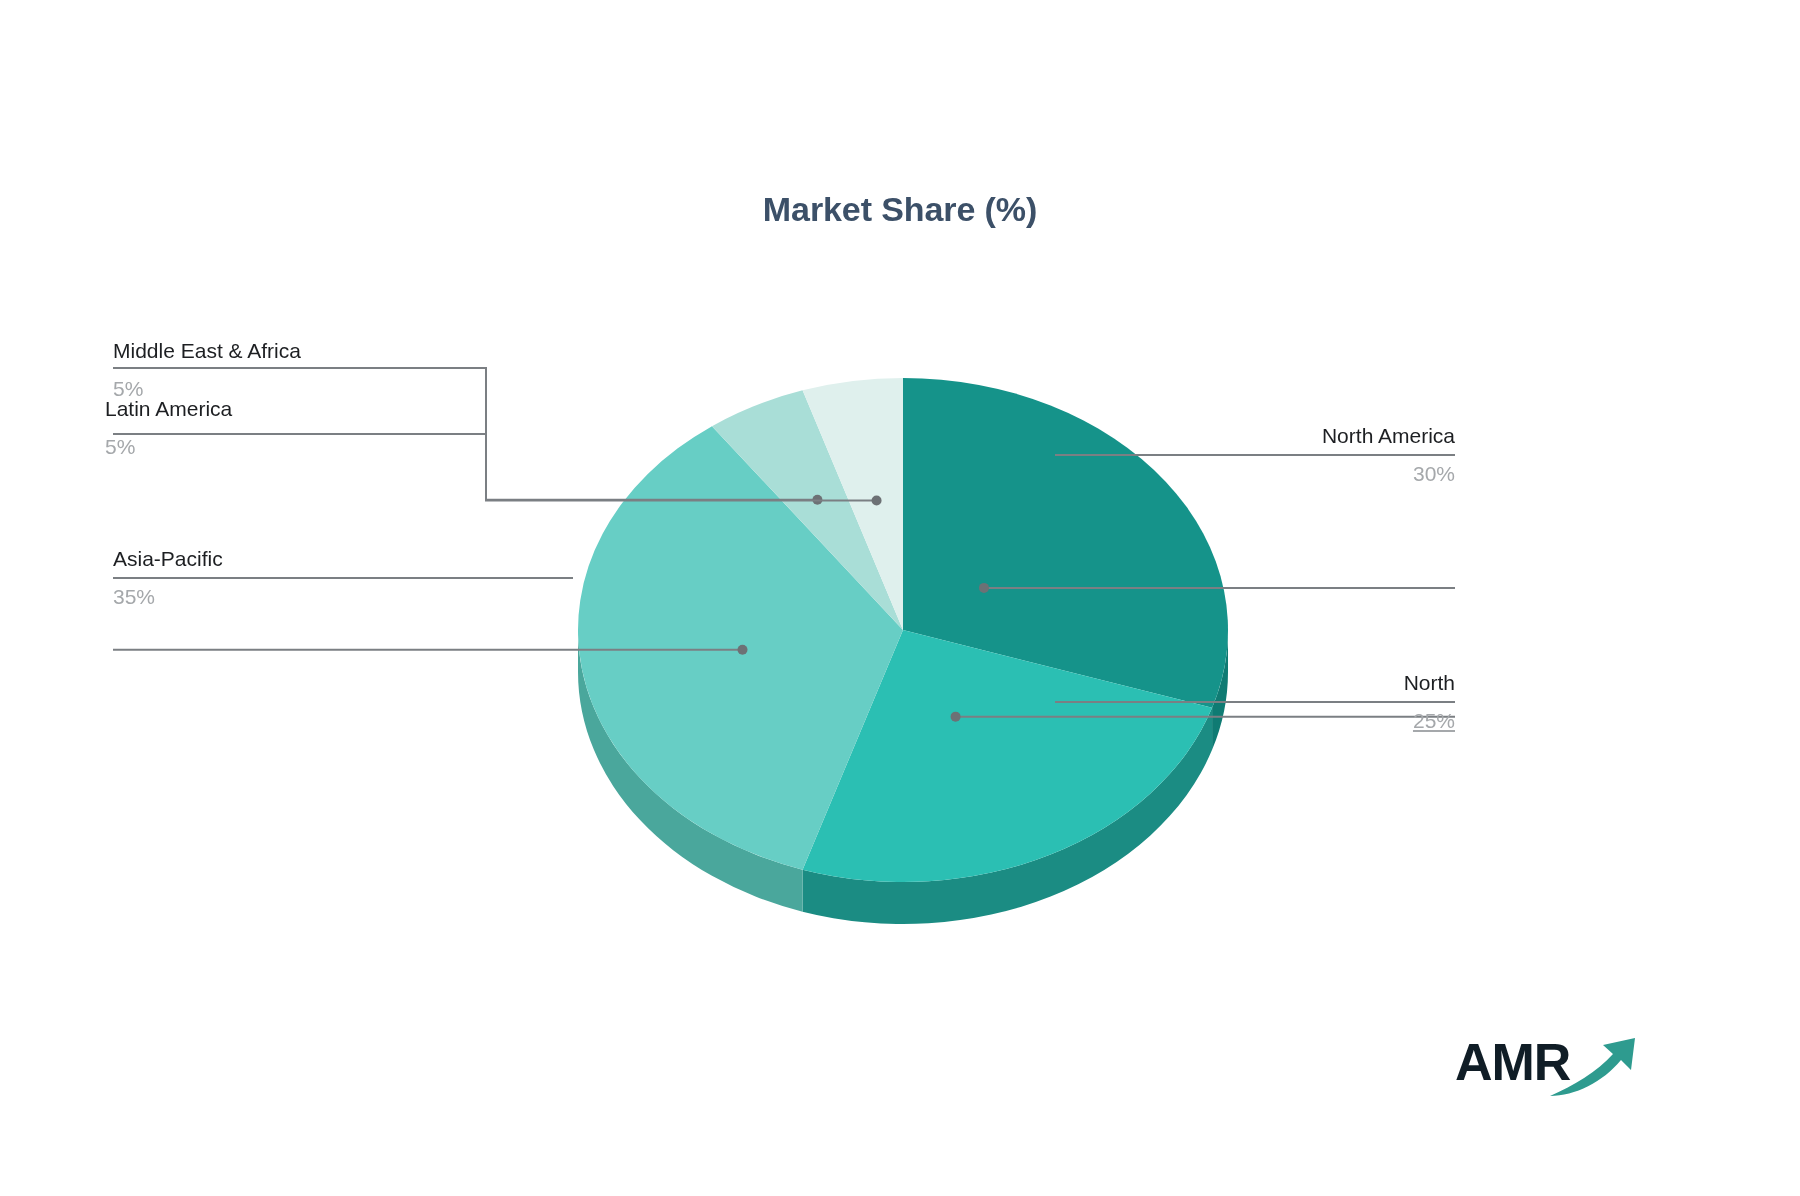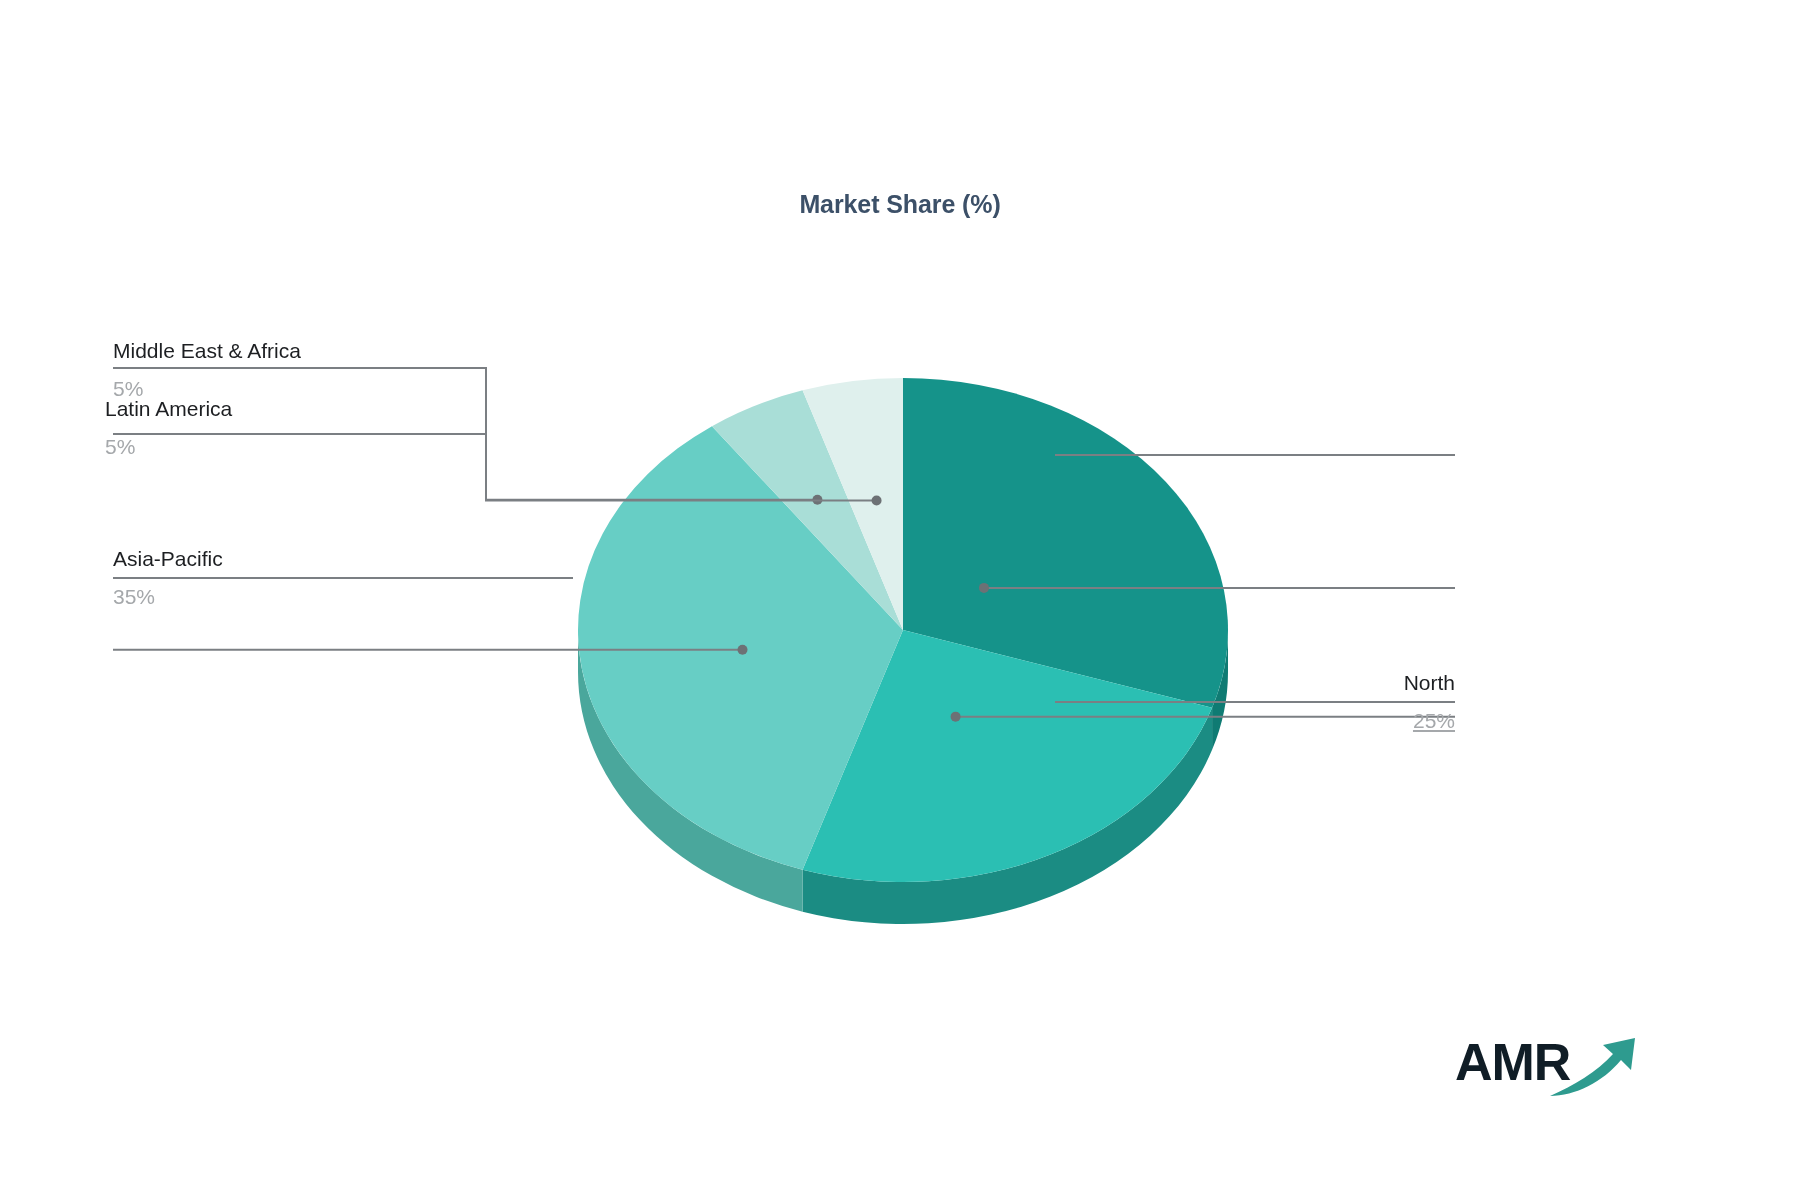--- a/index.html
+++ b/index.html
@@ -30,21 +30,21 @@
     font-weight: bold;
     color: #16181c;
     letter-spacing: -0.1px;
   }
   .chart-subtitle {
     position: absolute;
     left: 0;
     top: 190px;
     width: 1800px;
     text-align: center;
-    font-size: 25px;
+    font-size: 34px;
     font-weight: bold;
     color: #3c5068;
     letter-spacing: -0.1px;
   }
   #pie-svg {
     position: absolute;
     left: 0;
     top: 0;
   }
   .callout {
@@ -139,20 +139,24 @@
   <div class="callout left-side" style="left:105px; top:396px; width:375px;">
     <div class="cl-name">Latin America</div>
     <div class="cl-value" style="margin-top:12px;">5%</div>
   </div>
 
   <div class="callout left-side" style="left:113px; top:546px; width:460px;">
     <div class="cl-name">Asia-Pacific</div>
     <div class="cl-value" style="margin-top:12px;">35%</div>
   </div>
 
+  <div class="callout right-side" style="left:1055px; top:423px; width:400px;">
+    <div class="cl-name">North America</div>
+    <div class="cl-value" style="margin-top:12px;">30%</div>
+  </div>
 
   <div class="callout right-side" style="left:1055px; top:670px; width:400px;">
     <div class="cl-name">North</div>
     <div class="cl-value" style="margin-top:12px;text-decoration:underline;">25%</div>
   </div>
 
   <div class="logo">
     <div class="logo-text">AMR</div>
     <svg width="200" height="78" style="position:absolute;left:0;top:0;">
       <path id="logo-arrow" d="M 95 68 C 120 68 148 54 166 32 L 176 42 L 180 10 L 148 17 L 158 26 C 142 44 118 58 95 68 Z" fill="#2e9b8f"></path>

